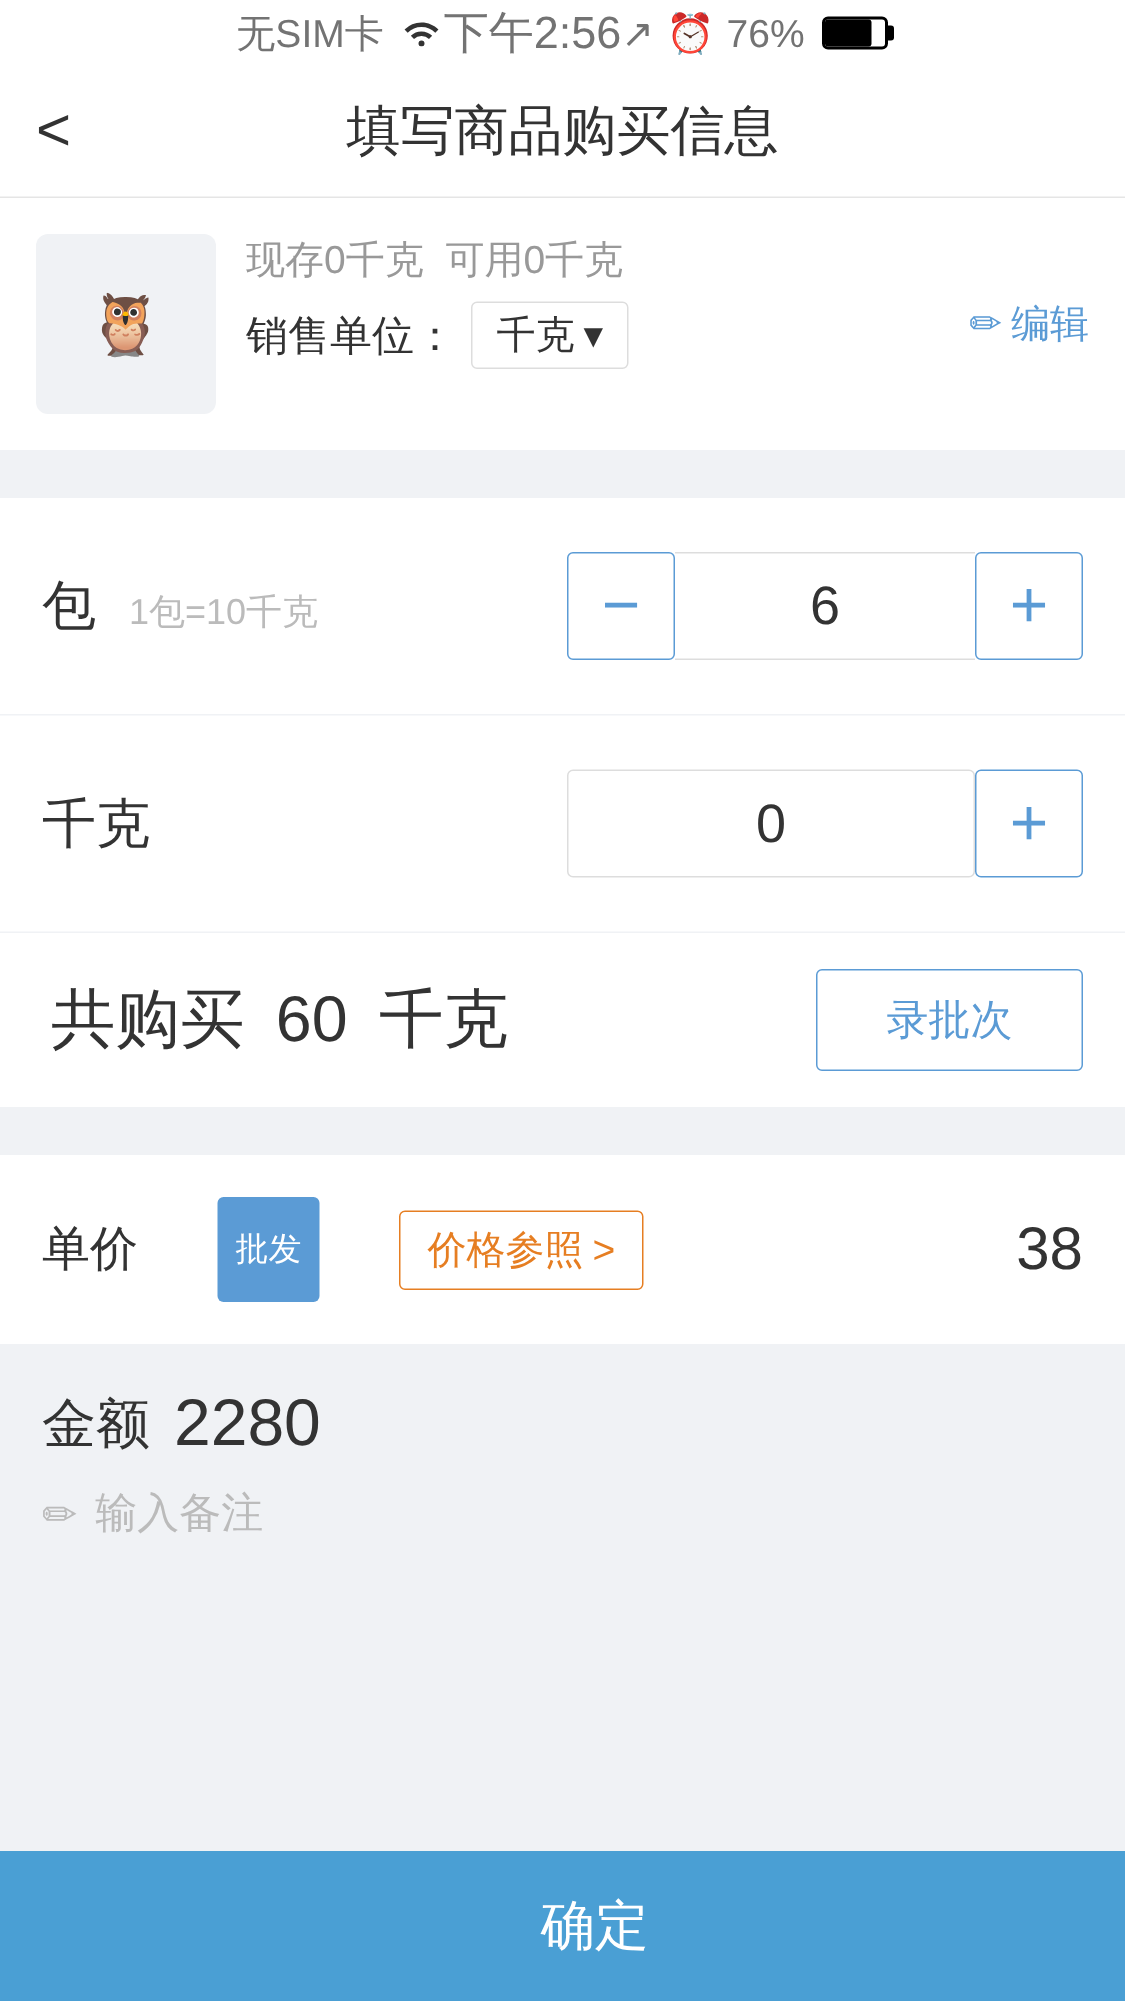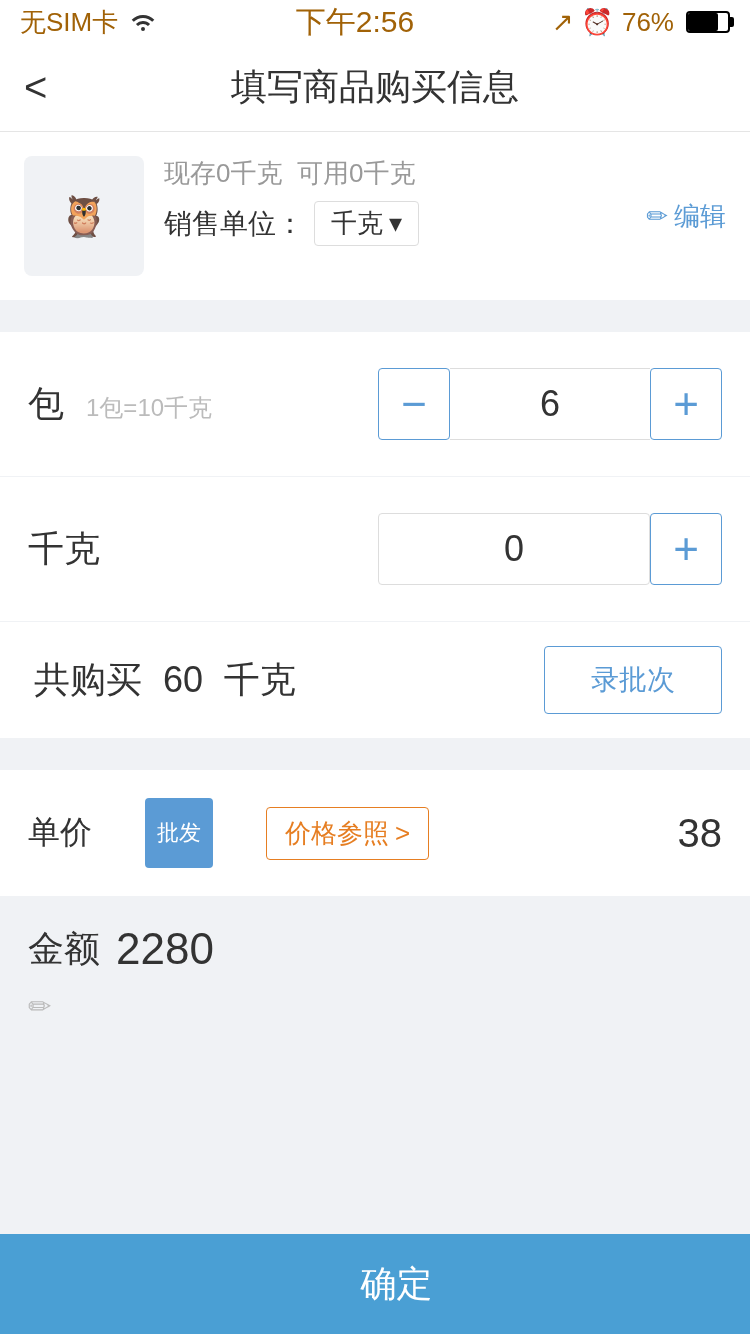--- a/index.html
+++ b/index.html
@@ -11,24 +11,24 @@
       min-height: 1334px;
       overflow-x: hidden;
       font-size: 32px;
     }
     
     .status-bar {
       background: #fff;
       height: 44px;
       display: flex;
       align-items: center;
-      justify-content: space-between;
+      justify-content: center;
       padding: 0 20px;
       font-size: 26px;
-      color: #a16207;
+      color: #737373;
     }
     .status-left { display: flex; align-items: center; gap: 10px; }
     .status-center { font-size: 30px; font-weight: 500; }
     .status-right { display: flex; align-items: center; gap: 8px; font-size: 26px; }
     .battery-icon {
       display: inline-block;
       width: 44px; height: 22px;
       border: 2px solid #000;
       border-radius: 4px;
       position: relative;
@@ -190,21 +190,21 @@
       align-items: center;
       justify-content: space-between;
       margin-bottom: 16px;
     }
     .total-text {
       font-size: 32px;
       color: #333;
     }
     .total-text span {
       color: #333;
-      font-size: 36px;
+      font-size: 43px;
       font-weight: 500;
       margin: 0 6px;
     }
     .batch-btn {
       border: 1px solid #5b9bd5;
       color: #5b9bd5;
       background: #fff;
       padding: 14px 46px;
       font-size: 28px;
       border-radius: 4px;
@@ -398,16 +398,17 @@
   <span class="price-value">38</span>
 </div>
 
 <div class="amount-section">
   <div class="amount-row">
     <span class="amount-label">金额</span>
     <span class="amount-value">2280</span>
   </div>
   <div class="note-row">
     <span class="note-icon">✏</span>
+    <span>输入备注</span>
   </div>
 </div>
 
 <button class="confirm-btn">确定</button>
 
 </body></html>

